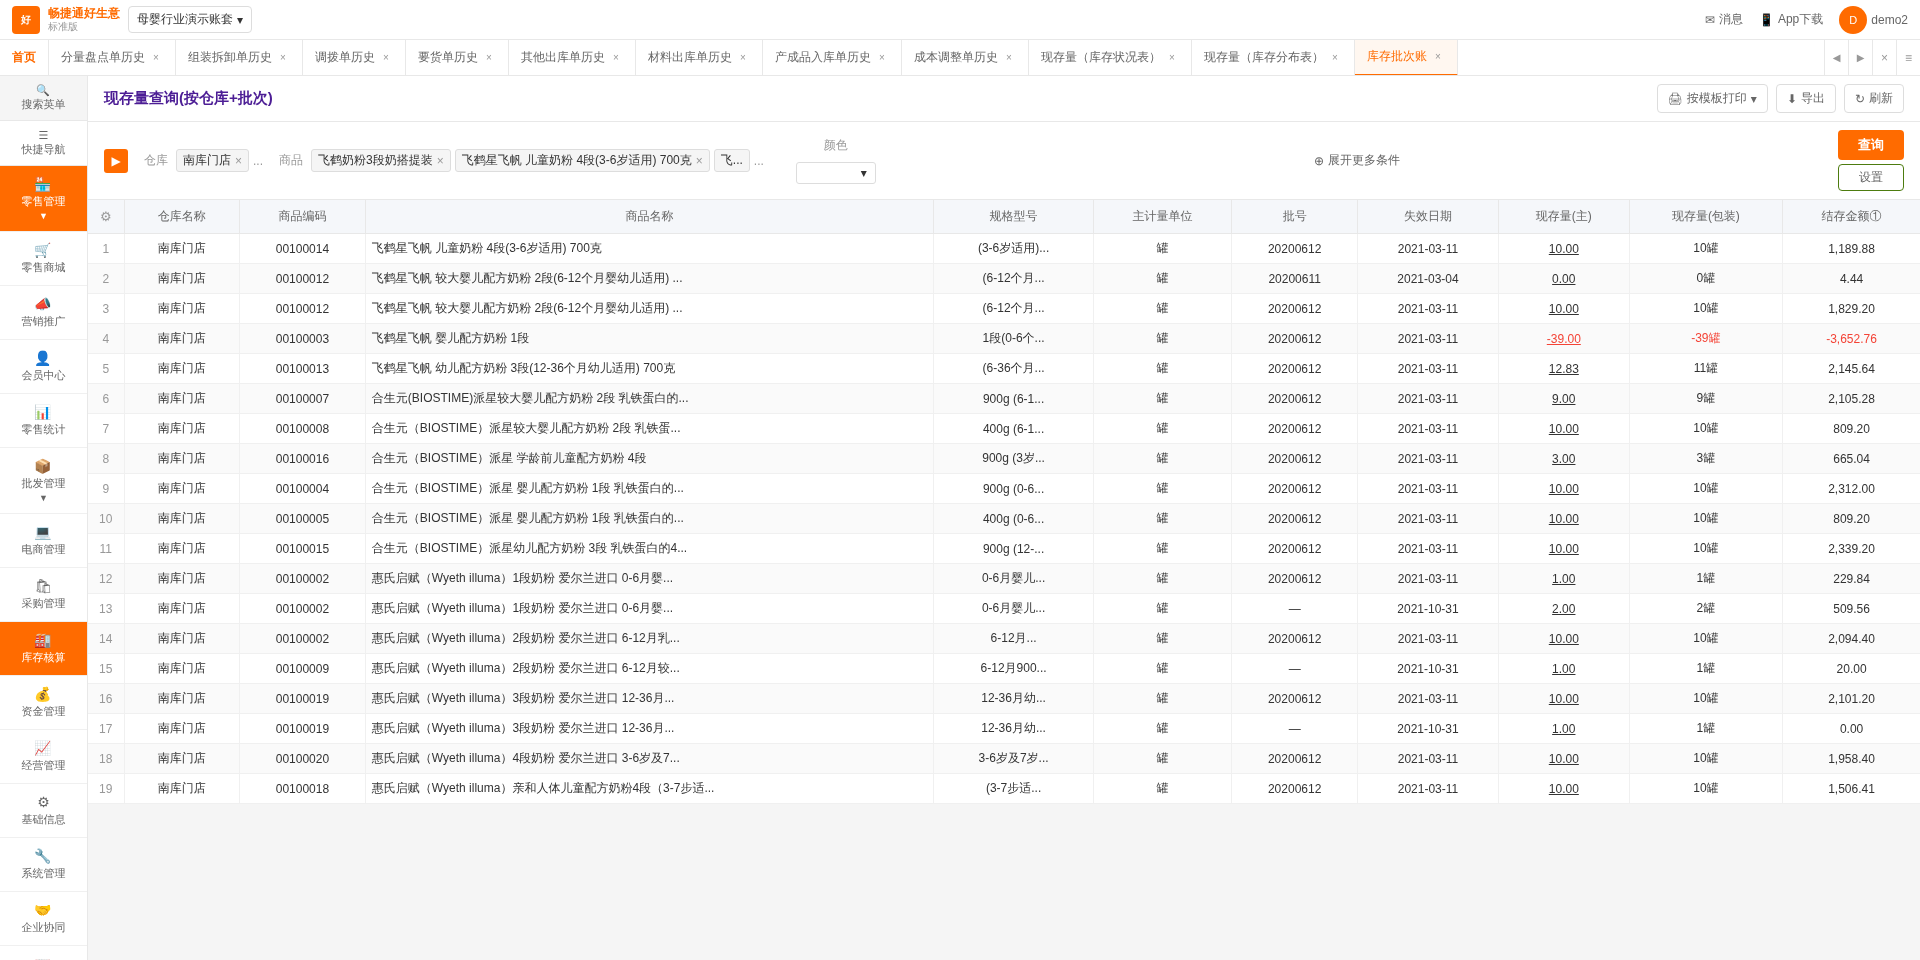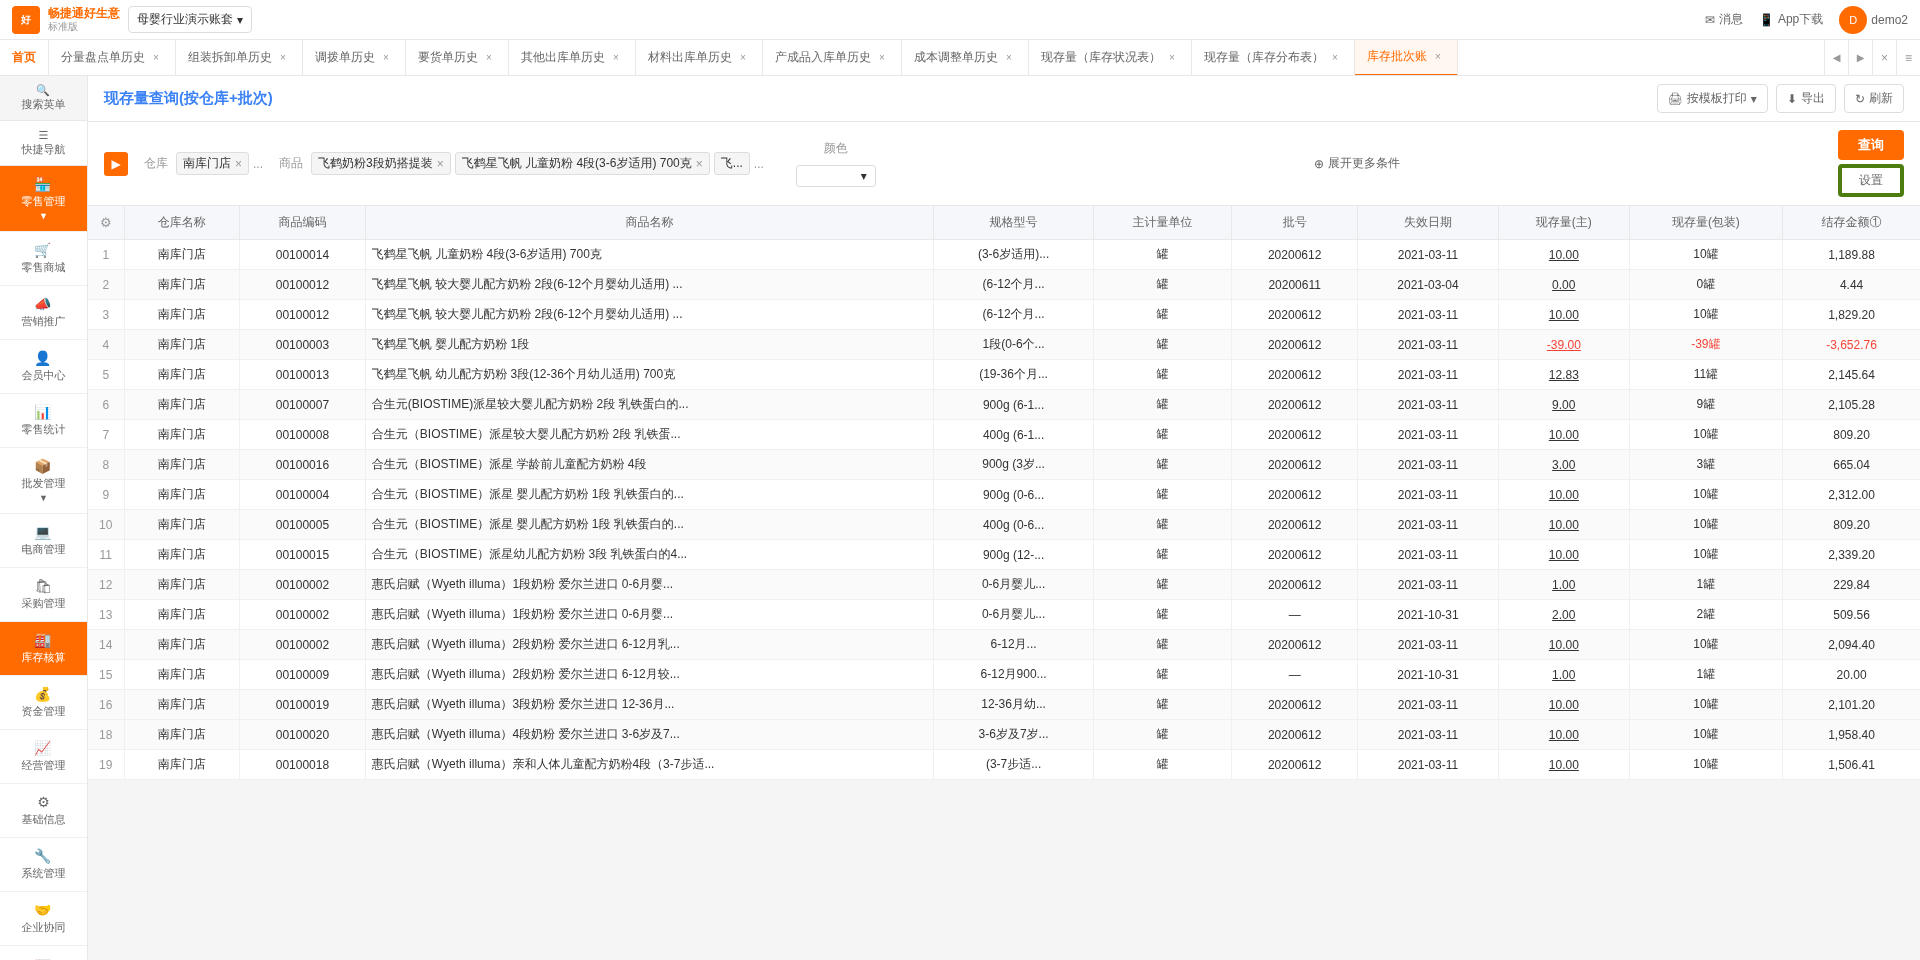--- a/index.html
+++ b/index.html
@@ -149,21 +149,21 @@
     .page-header {
       background: #fff;
       padding: 8px 16px;
       display: flex;
       align-items: center;
       justify-content: space-between;
       border-bottom: 1px solid #e8e8e8;
       flex-shrink: 0;
     }
     .page-title {
-      font-size: 15px; font-weight: bold; color: #3b82f6;
+      font-size: 15px; font-weight: bold; color: #4c1d95;
     }
     .page-actions {
       display: flex; align-items: center; gap: 8px;
     }
     .btn-print {
       display: flex; align-items: center; gap: 4px;
       padding: 5px 10px; border: 1px solid #ddd;
       border-radius: 4px; background: #fff; cursor: pointer; font-size: 12px; color: #666;
     }
     .btn-export {
@@ -280,21 +280,21 @@
       flex-shrink: 0;
     }
     .btn-query-orange {
       background: #ff6b00; color: white;
       border: none; border-radius: 4px;
       padding: 6px 20px; cursor: pointer; font-size: 13px;
       font-weight: bold;
     }
     .btn-settings-white {
       background: #fff; color: #666;
-      border: 4px solid #4d7c0f; border-radius: 4px;
+      border: 1px solid #4d7c0f; border-radius: 4px;
       padding: 4px 16px; cursor: pointer; font-size: 12px;
       text-align: center;
     }
   </style>
 </head>
 <body>
 
 <div class="top-header">
   <div class="logo-area">
     <div class="logo-icon">好</div>
@@ -595,21 +595,21 @@
     <td>2021-03-11</td>
     <td><span class="underline-red">-39.00</span></td>
     <td style="color:#f44336;">-39罐</td>
     <td style="color:#f44336;">-3,652.76</td>
   </tr>
             <tr style="background: rgb(255, 255, 255);">
     <td style="color:#999;">5</td>
     <td>南库门店</td>
     <td>00100013</td>
     <td class="text-left" style="max-width:300px;overflow:hidden;text-overflow:ellipsis;">飞鹤星飞帆 幼儿配方奶粉 3段(12-36个月幼儿适用) 700克</td>
-    <td>(19-36个月...</td>
+    <td>(6-36个月...</td>
     <td>罐</td>
     <td>20200612</td>
     <td>2021-03-11</td>
     <td><span class="underline">12.83</span></td>
     <td style="">11罐</td>
     <td style="">2,145.64</td>
   </tr>
             <tr style="background: rgb(250, 250, 250);">
     <td style="color:#999;">6</td>
     <td>南库门店</td>
@@ -746,20 +746,33 @@
     <td>00100019</td>
     <td class="text-left" style="max-width:300px;overflow:hidden;text-overflow:ellipsis;">惠氏启赋（Wyeth illuma）3段奶粉 爱尔兰进口 12-36月...</td>
     <td>12-36月幼...</td>
     <td>罐</td>
     <td>20200612</td>
     <td>2021-03-11</td>
     <td><span class="underline">10.00</span></td>
     <td style="">10罐</td>
     <td style="">2,101.20</td>
   </tr>
+            <tr style="background: rgb(255, 255, 255);">
+    <td style="color:#999;">17</td>
+    <td>南库门店</td>
+    <td>00100019</td>
+    <td class="text-left" style="max-width:300px;overflow:hidden;text-overflow:ellipsis;">惠氏启赋（Wyeth illuma）3段奶粉 爱尔兰进口 12-36月...</td>
+    <td>12-36月幼...</td>
+    <td>罐</td>
+    <td>—</td>
+    <td>2021-10-31</td>
+    <td><span class="underline">1.00</span></td>
+    <td style="">1罐</td>
+    <td style="">0.00</td>
+  </tr>
             <tr style="background: rgb(250, 250, 250);">
     <td style="color:#999;">18</td>
     <td>南库门店</td>
     <td>00100020</td>
     <td class="text-left" style="max-width:300px;overflow:hidden;text-overflow:ellipsis;">惠氏启赋（Wyeth illuma）4段奶粉 爱尔兰进口 3-6岁及7...</td>
     <td>3-6岁及7岁...</td>
     <td>罐</td>
     <td>20200612</td>
     <td>2021-03-11</td>
     <td><span class="underline">10.00</span></td>

